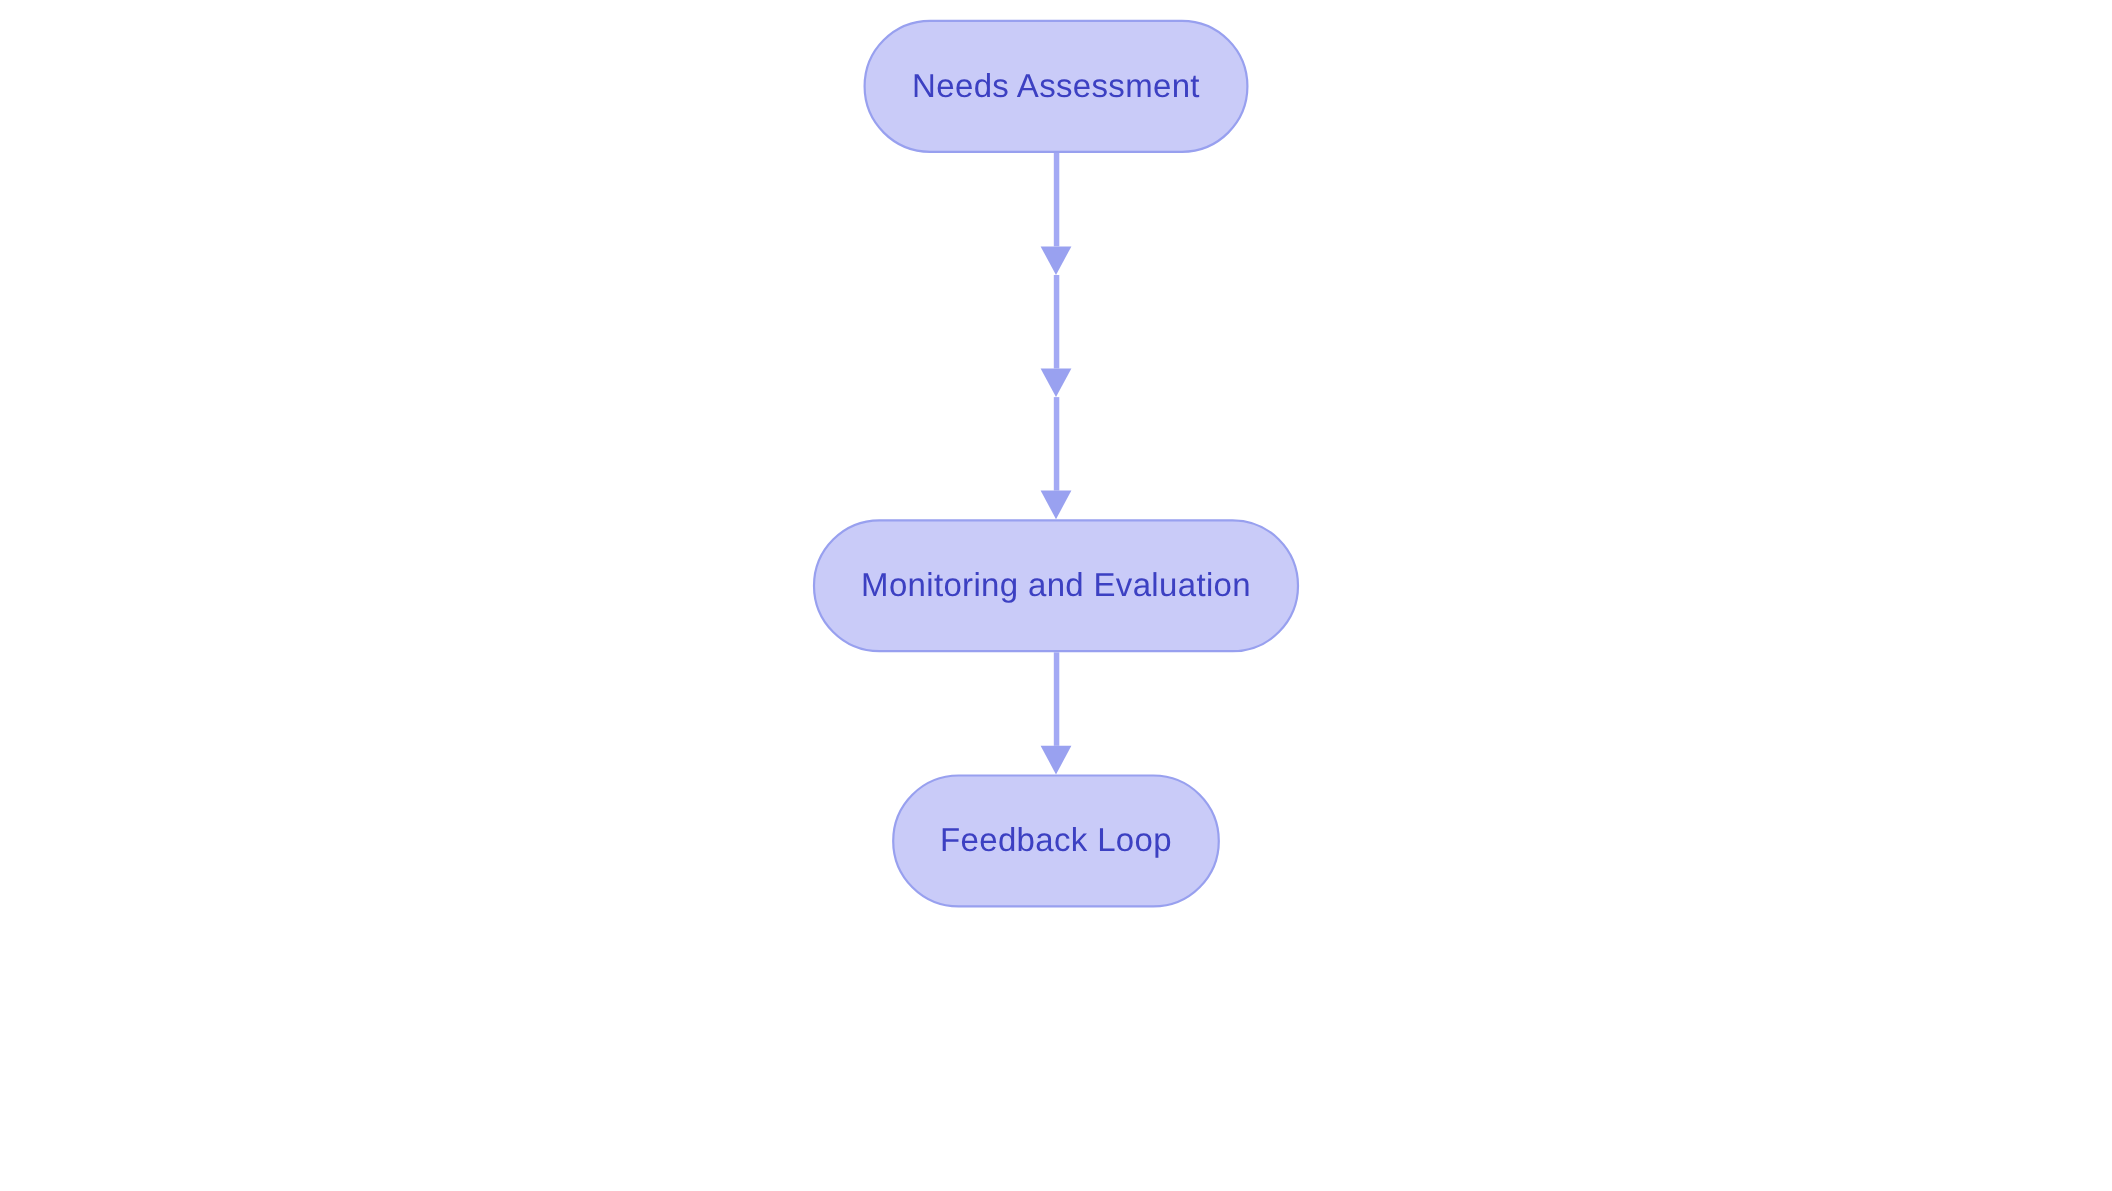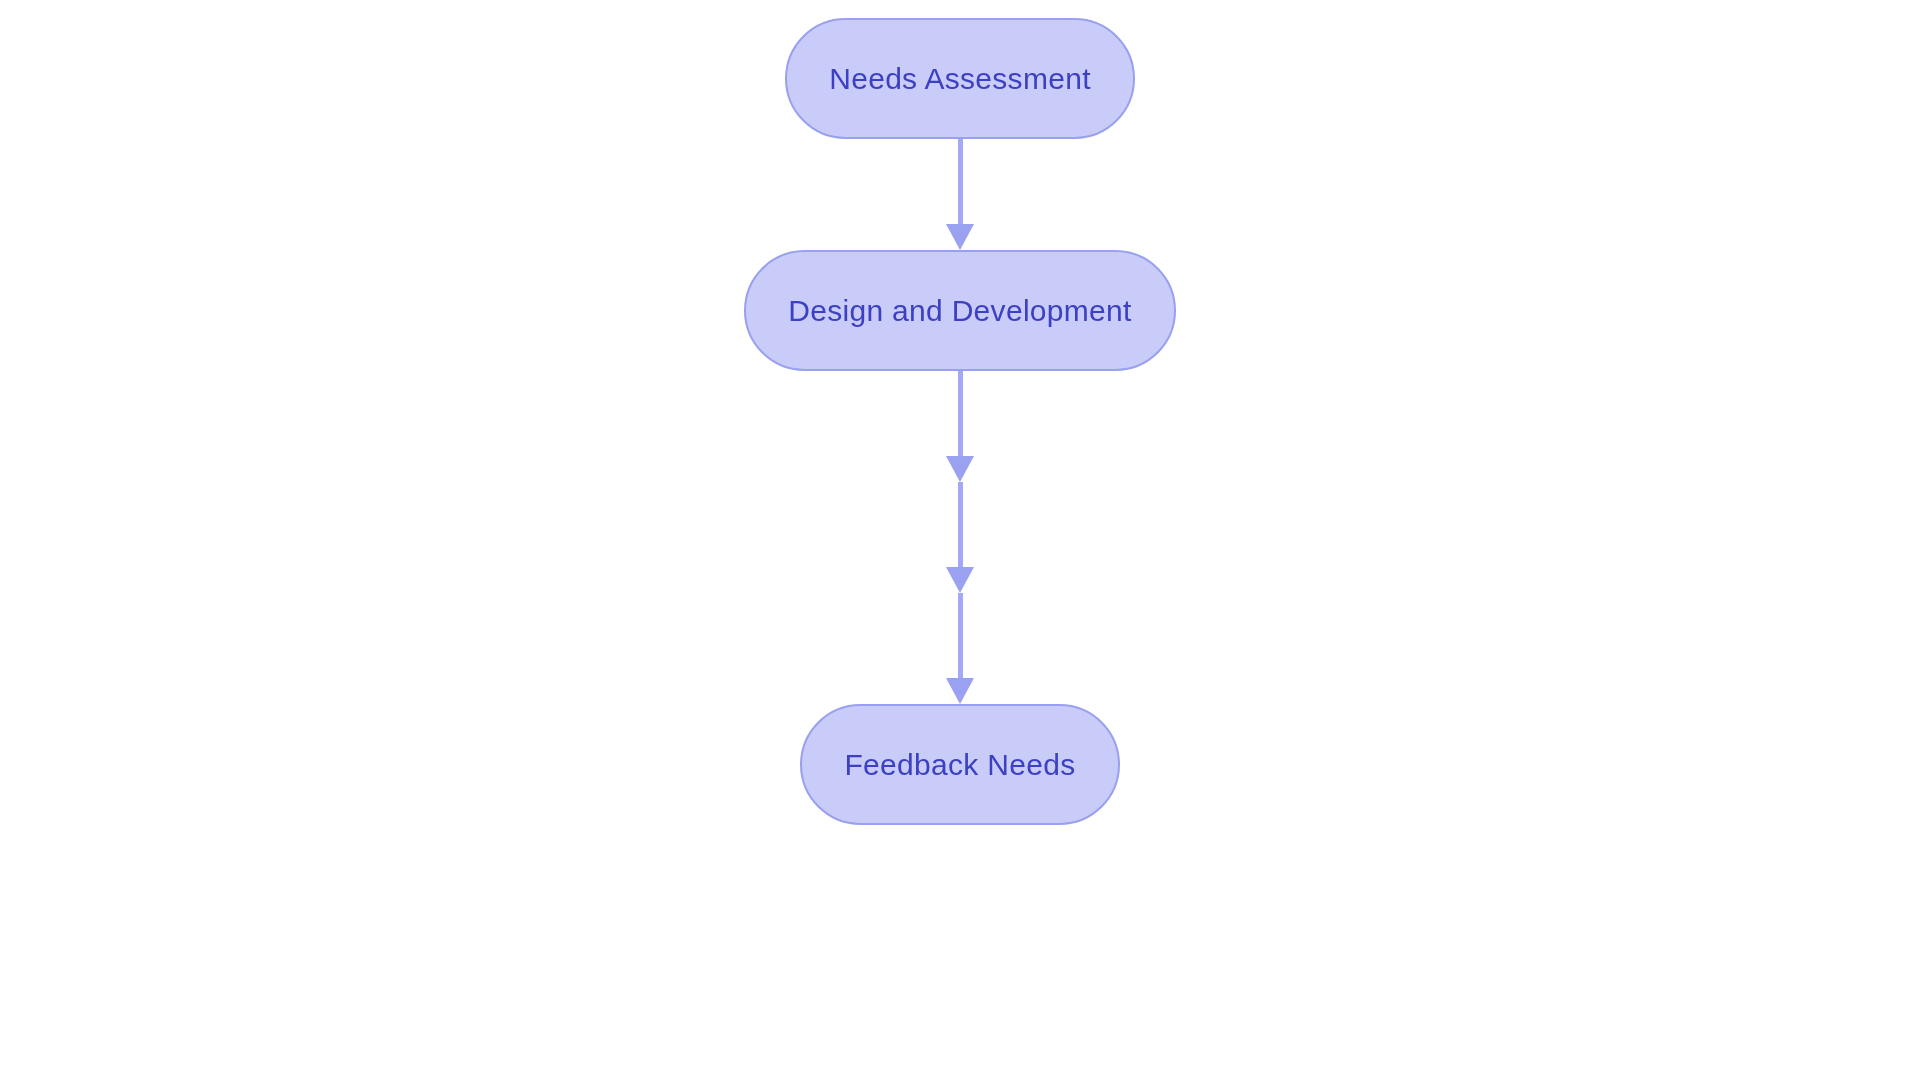--- a/index.html
+++ b/index.html
@@ -71,38 +71,38 @@
 
   <div class="node">
     <span class="node-label">Needs Assessment</span>
   </div>
 
   <div class="arrow">
     <div class="arrow-line"></div>
     <div class="arrow-head"></div>
   </div>
 
-  <div class="node">
-    <span class="node-label">Design and Development</span>
-  </div>
-
-  <div class="arrow">
-    <div class="arrow-line"></div>
-    <div class="arrow-head"></div>
-  </div>
-
 
   <div class="arrow">
     <div class="arrow-line"></div>
     <div class="arrow-head"></div>
   </div>
 
 
   <div class="arrow">
     <div class="arrow-line"></div>
     <div class="arrow-head"></div>
   </div>
 
   <div class="node">
-    <span class="node-label">Feedback Needs</span>
+    <span class="node-label">Monitoring and Evaluation</span>
+  </div>
+
+  <div class="arrow">
+    <div class="arrow-line"></div>
+    <div class="arrow-head"></div>
+  </div>
+
+  <div class="node">
+    <span class="node-label">Feedback Loop</span>
   </div>
 
 </div>
 
 </body></html>

